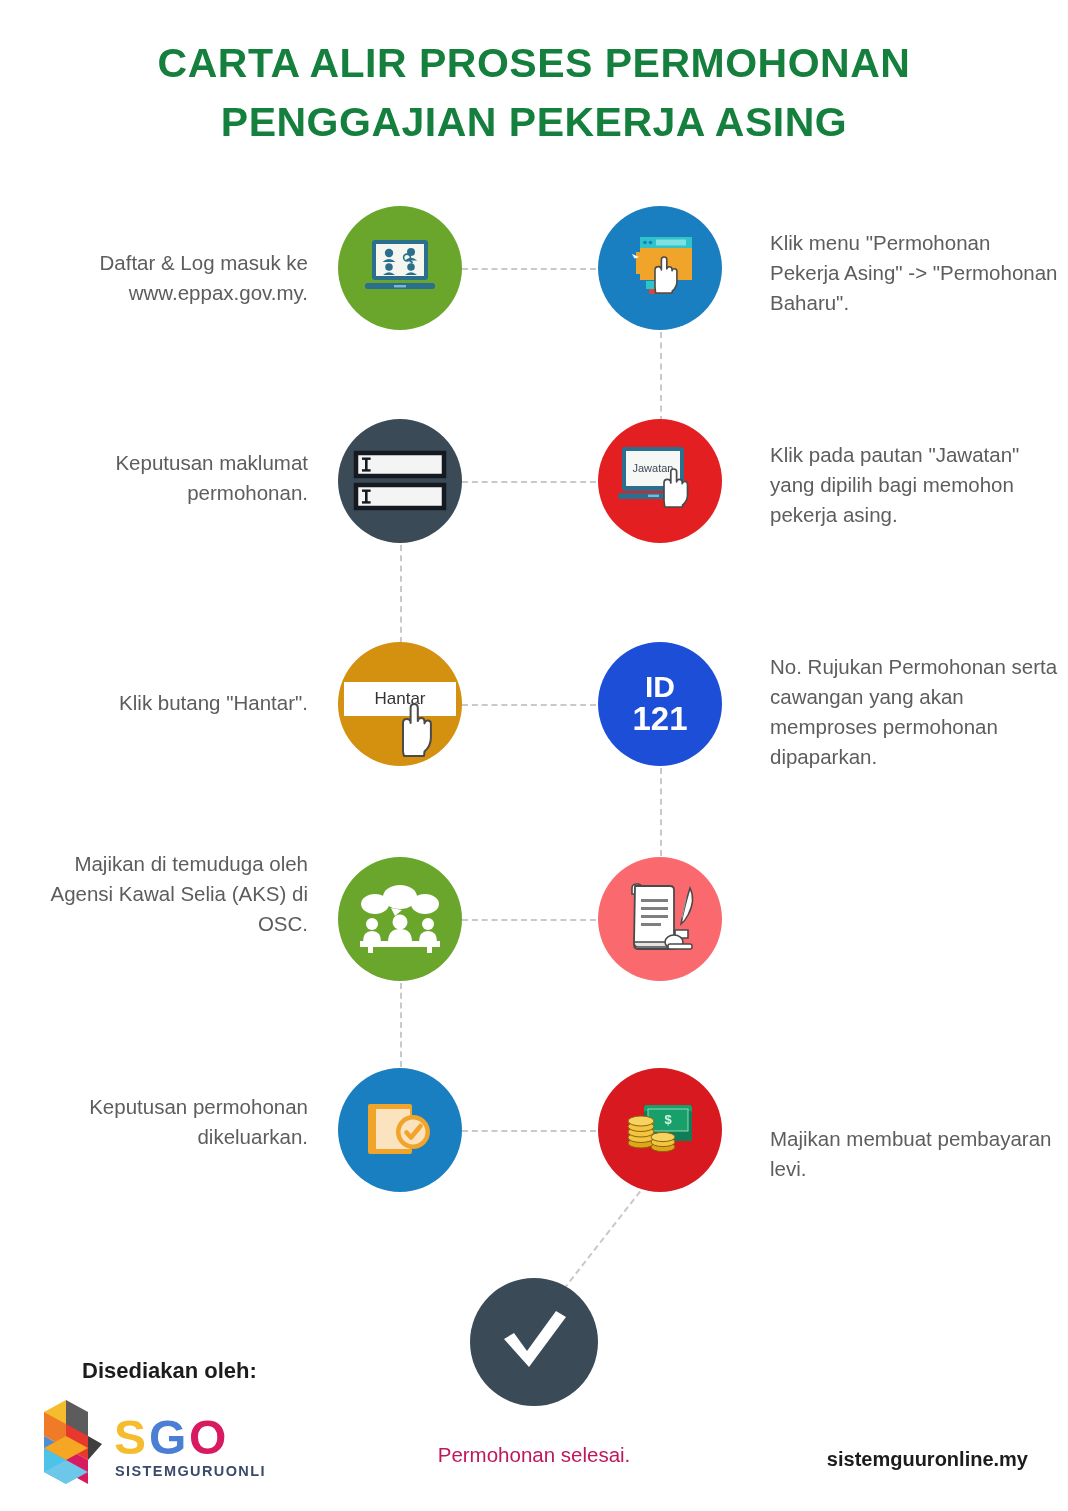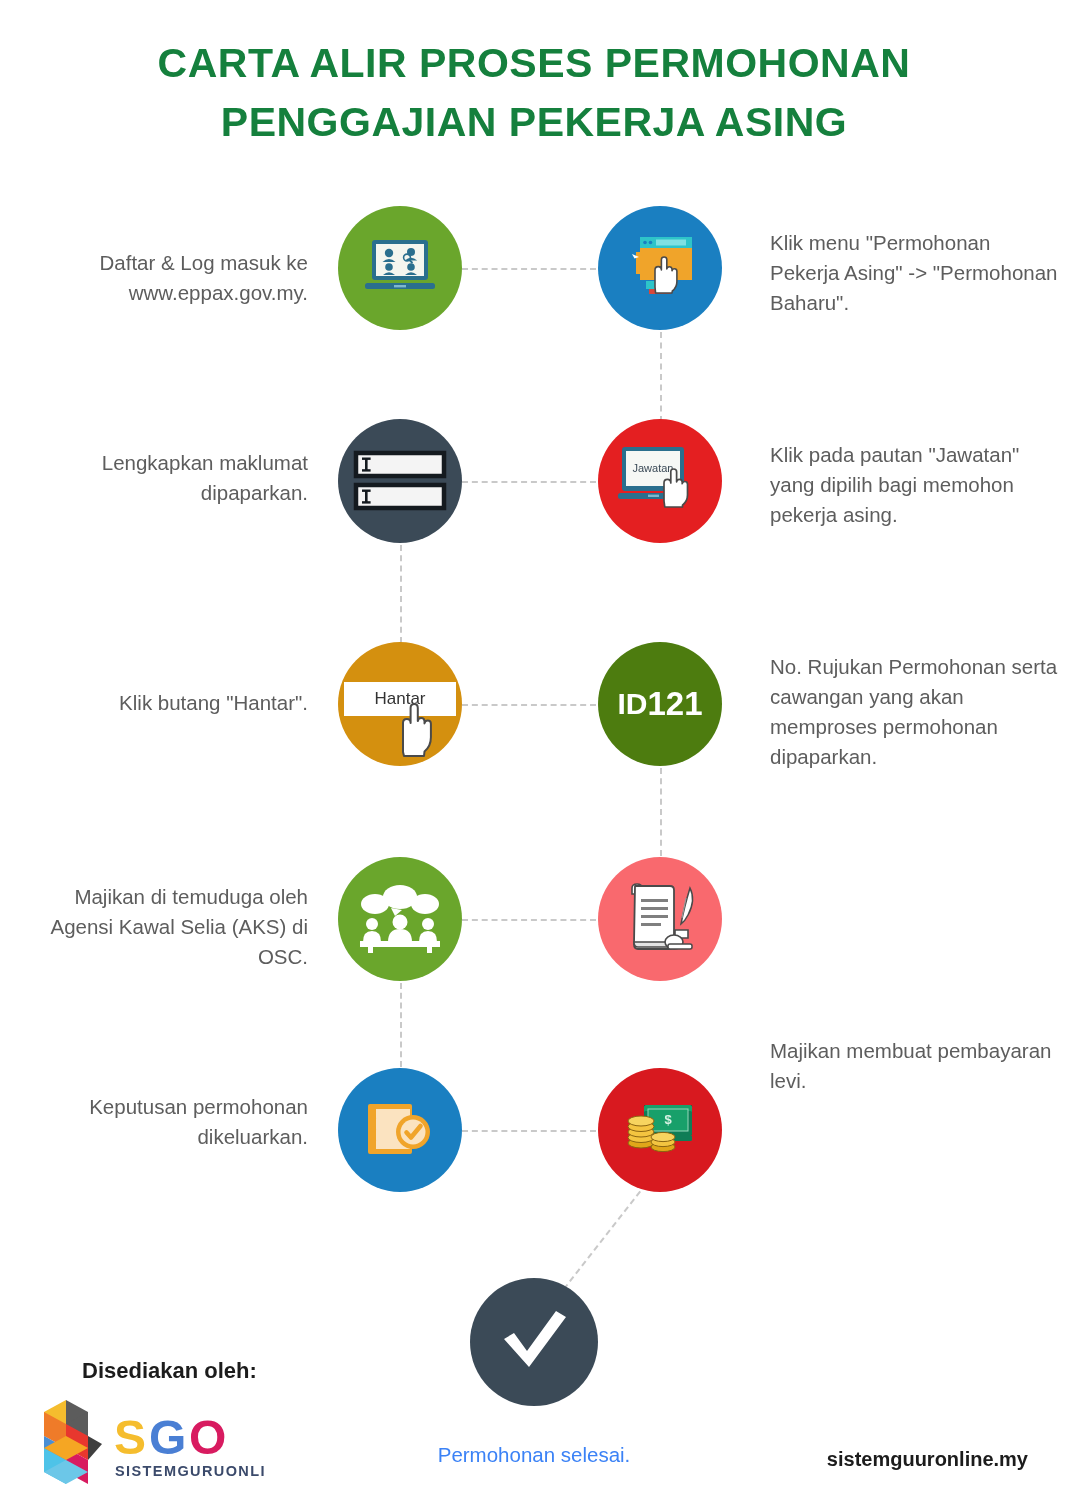--- a/index.html
+++ b/index.html
@@ -85,21 +85,21 @@
     line-height: 1.47;
     color: #5d5d5d;
   }
   .caption.left  { text-align: right; right: 760px; width: 290px; }
   .caption.right { text-align: left;  left: 770px;  width: 290px; }
 
   .caption-center {
     position: absolute;
     text-align: center;
     font-size: 20.5px;
-    color: #3b82f6;
+    color: #be185d;
     width: 400px;
     left: 334px;
   }
 
   
   #footer-credit {
     position: absolute;
     left: 82px;
     top: 1358px;
     font-size: 22px;
@@ -178,21 +178,21 @@
         <rect x="24" y="48" width="28" height="8" fill="#2ec4c9"></rect>
         <rect x="27" y="56" width="22" height="5" fill="#d9483c"></rect>
         <path d="M10 21 l7 3 -4.5 1.5 z" fill="#ffffff"></path>
         <g transform="translate(27,24)">
           <path d="M6 30 L6 13 q0 -3.4 3.2 -3.4 q3.2 0 3.2 3.4 L12.4 2.6 q0 -2.6 2.7 -2.6 q2.7 0 2.7 2.6 L17.8 12 q0.3 -2.2 2.6 -2.2 q2.4 0 2.6 2.4 l0 1.6 q0.4 -2 2.5 -2 q2.3 0 2.4 2.4 l0 10.4 q0 6 -4.6 9.4 L23 36 L6.6 36 z" fill="#ffffff" stroke="#4a4a4a" stroke-width="1.6" stroke-linejoin="round"></path>
         </g>
       </svg>
     </span>
   </div>
 
-  <div class="caption left" style="top:448px;">Lengkapkan maklumat dipaparkan.</div>
+  <div class="caption left" style="top:448px;">Keputusan maklumat permohonan.</div>
   <div class="node" style="left:338px; top:419px; background:#3b4a57;">
     <span>
       <svg width="92" height="64" viewBox="0 0 92 64">
         <rect x="2" y="4" width="88" height="23" fill="#f4f4f4" stroke="#141a1f" stroke-width="4.5"></rect>
         <rect x="11" y="9.5" width="2.6" height="12" fill="#141a1f"></rect>
         <rect x="8" y="8.5" width="8.6" height="2.4" fill="#141a1f"></rect>
         <rect x="8" y="20.2" width="8.6" height="2.4" fill="#141a1f"></rect>
         <rect x="2" y="36" width="88" height="23" fill="#f4f4f4" stroke="#141a1f" stroke-width="4.5"></rect>
         <rect x="11" y="41.5" width="2.6" height="12" fill="#141a1f"></rect>
         <rect x="8" y="40.5" width="8.6" height="2.4" fill="#141a1f"></rect>
@@ -224,26 +224,26 @@
       <span style="font-size:17px; color:#333333;">Hantar</span>
     </div>
     <span style="position:absolute; left:58px; top:62px;">
       <svg width="46" height="56" viewBox="0 0 46 56">
         <path d="M7 48 L7 19 q0 -4 3.8 -4 q3.8 0 3.8 4 L14.6 4 q0 -4 3.6 -4 q3.6 0 3.6 4 L21.8 17 q0.4 -3 3.4 -3 q3.1 0 3.3 3.2 l0 2.2 q0.5 -2.8 3.3 -2.8 q3 0 3.1 3.2 l0 13.5 q0 9 -6.4 14.2 L28 52 L8 52 z" fill="#ffffff" stroke="#4a4a4a" stroke-width="2" stroke-linejoin="round"></path>
       </svg>
     </span>
   </div>
 
   <div class="caption right" style="top:652px;">No. Rujukan Permohonan serta cawangan yang akan memproses permohonan dipaparkan.</div>
-  <div class="node" style="left:598px; top:642px; background:#4d7c0f; justify-content:center;">
+  <div class="node" style="left:598px; top:642px; background:#1d4ed8; flex-direction:column;justify-content:center;">
     <span style="color:#ffffff; font-size:30px; font-weight:bold; line-height:1.02;">ID</span>
     <span style="color:#ffffff; font-size:33px; font-weight:bold; line-height:1.02;">121</span>
   </div>
 
-  <div class="caption left" style="top:882px;">Majikan di temuduga oleh Agensi Kawal Selia (AKS) di OSC.</div>
+  <div class="caption left" style="top:849px;">Majikan di temuduga oleh Agensi Kawal Selia (AKS) di OSC.</div>
   <div class="node" style="left:338px; top:857px; background:#6aa62c;">
     <span>
       <svg width="84" height="70" viewBox="0 0 84 70">
         <ellipse cx="17" cy="20" rx="14" ry="10" fill="#ffffff"></ellipse>
         <ellipse cx="67" cy="20" rx="14" ry="10" fill="#ffffff"></ellipse>
         <ellipse cx="42" cy="13" rx="17" ry="12" fill="#ffffff"></ellipse>
         <path d="M33 24 l4 8 7 -6 z" fill="#ffffff"></path>
         <circle cx="14" cy="40" r="6" fill="#ffffff"></circle>
         <path d="M5 58 q0 -11 9 -11 q9 0 9 11 z" fill="#ffffff"></path>
         <circle cx="42" cy="38" r="7.5" fill="#ffffff"></circle>
@@ -285,21 +285,21 @@
         <circle cx="8.5" cy="19" r="2.6" fill="#f0a42a"></circle>
         <circle cx="8.5" cy="30" r="2.6" fill="#f0a42a"></circle>
         <circle cx="8.5" cy="41" r="2.6" fill="#f0a42a"></circle>
         <circle cx="48" cy="33" r="17" fill="#f0a42a"></circle>
         <circle cx="48" cy="33" r="12.5" fill="#fbe3c0"></circle>
         <path d="M41.5 33.5 L46 38.5 L55.5 27" fill="none" stroke="#f0a42a" stroke-width="4.6" stroke-linecap="round" stroke-linejoin="round"></path>
       </svg>
     </span>
   </div>
 
-  <div class="caption right" style="top:1036px;">Majikan membuat pembayaran levi.</div>
+  <div class="caption right" style="top:1124px;">Majikan membuat pembayaran levi.</div>
   <div class="node" style="left:598px; top:1068px; background:#d8191f;">
     <span>
       <svg width="72" height="58" viewBox="0 0 72 58">
         <rect x="20" y="4" width="48" height="30" rx="1.5" fill="#17archive"></rect>
         <rect x="20" y="4" width="48" height="30" rx="1.5" fill="#18a06a"></rect>
         <rect x="20" y="10" width="48" height="24" rx="1.5" fill="#0f7d56"></rect>
         <rect x="24" y="8" width="40" height="22" fill="#18a06a" stroke="#96d8bb" stroke-width="1"></rect>
         <text x="44" y="23" text-anchor="middle" font-family="Liberation Sans, sans-serif" font-size="13" font-weight="bold" fill="#d8f2e4">$</text>
         <rect x="20" y="34" width="48" height="6" rx="1.5" fill="#0f7d56"></rect>
         <g>

